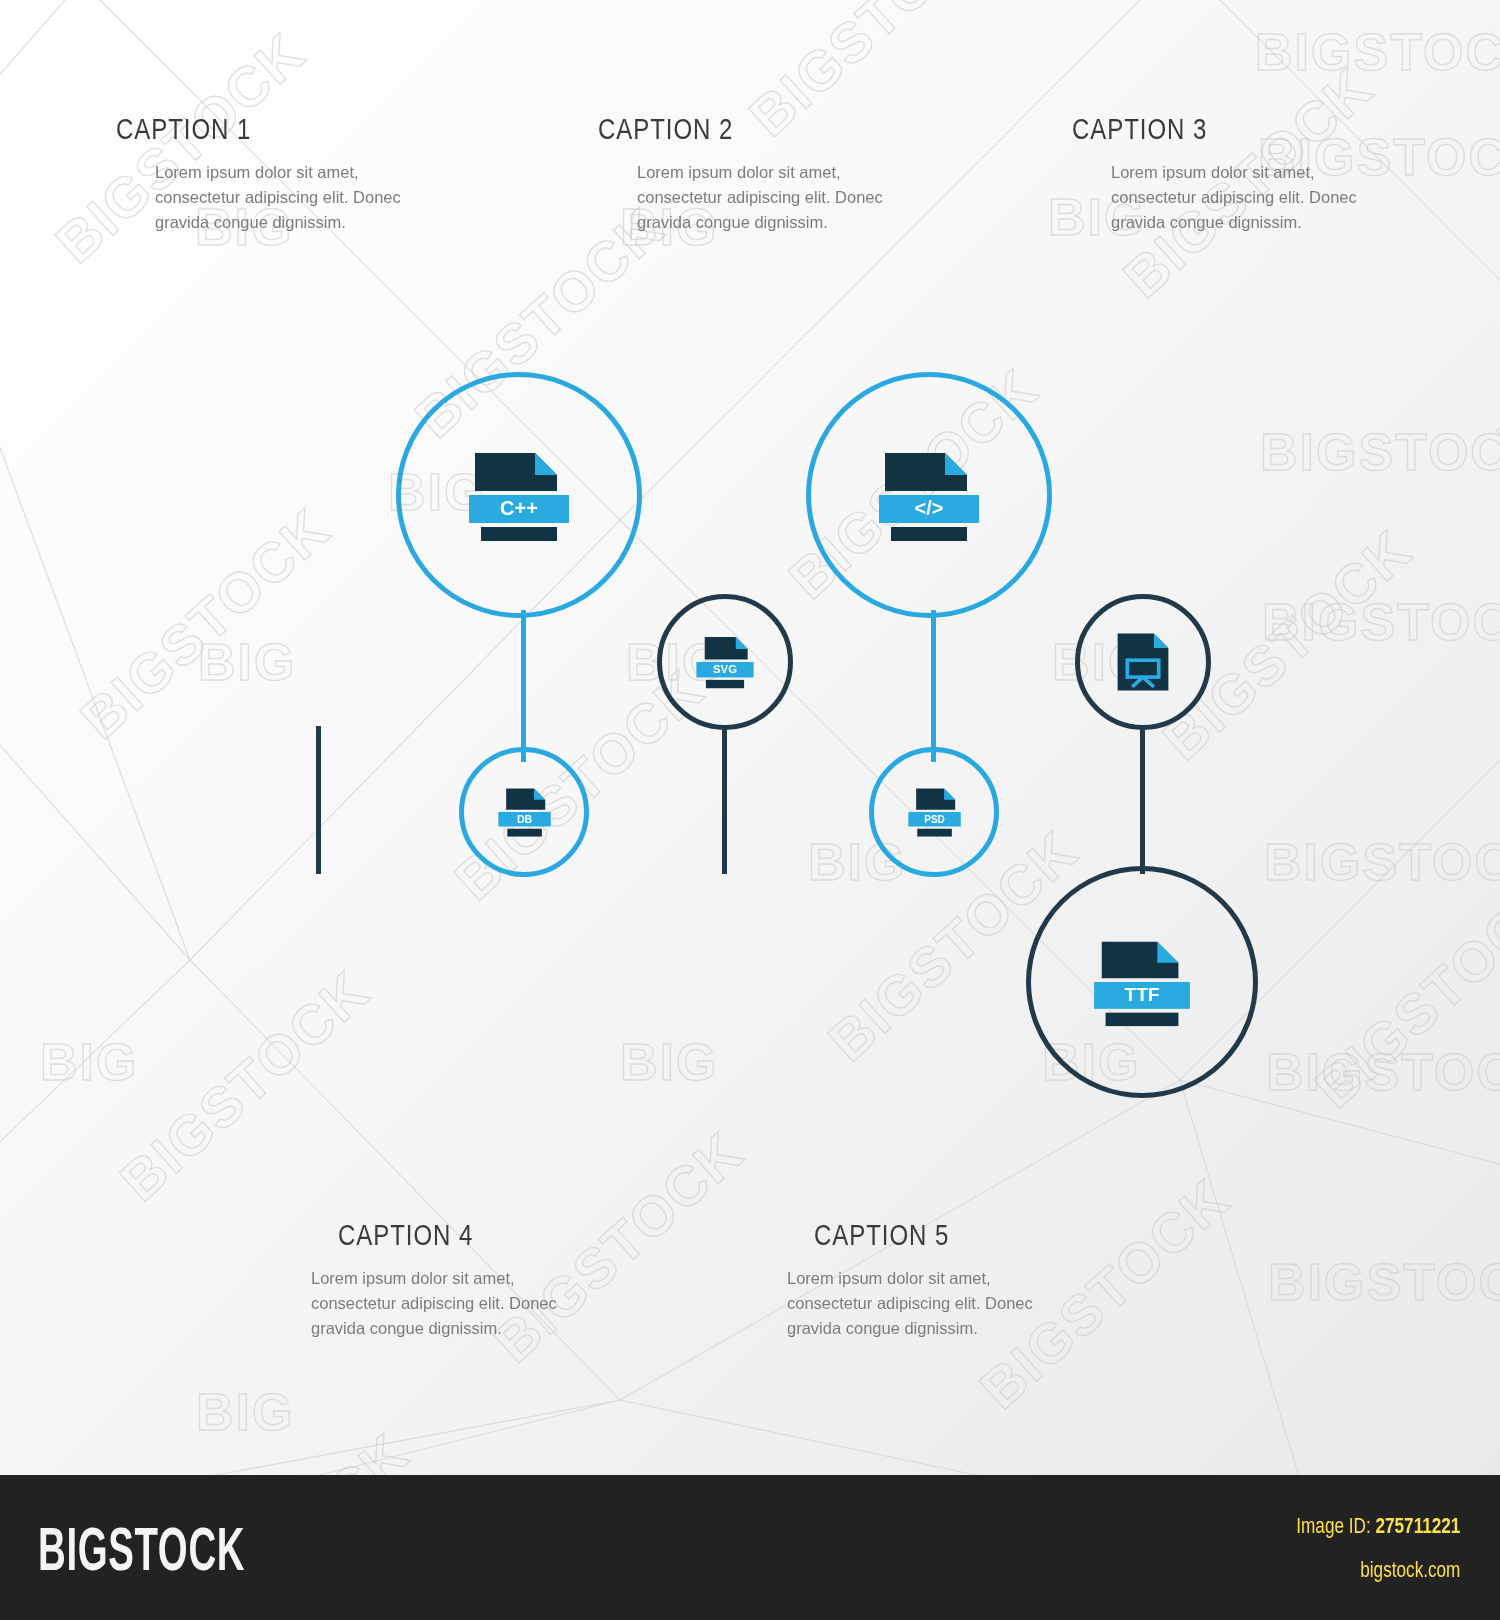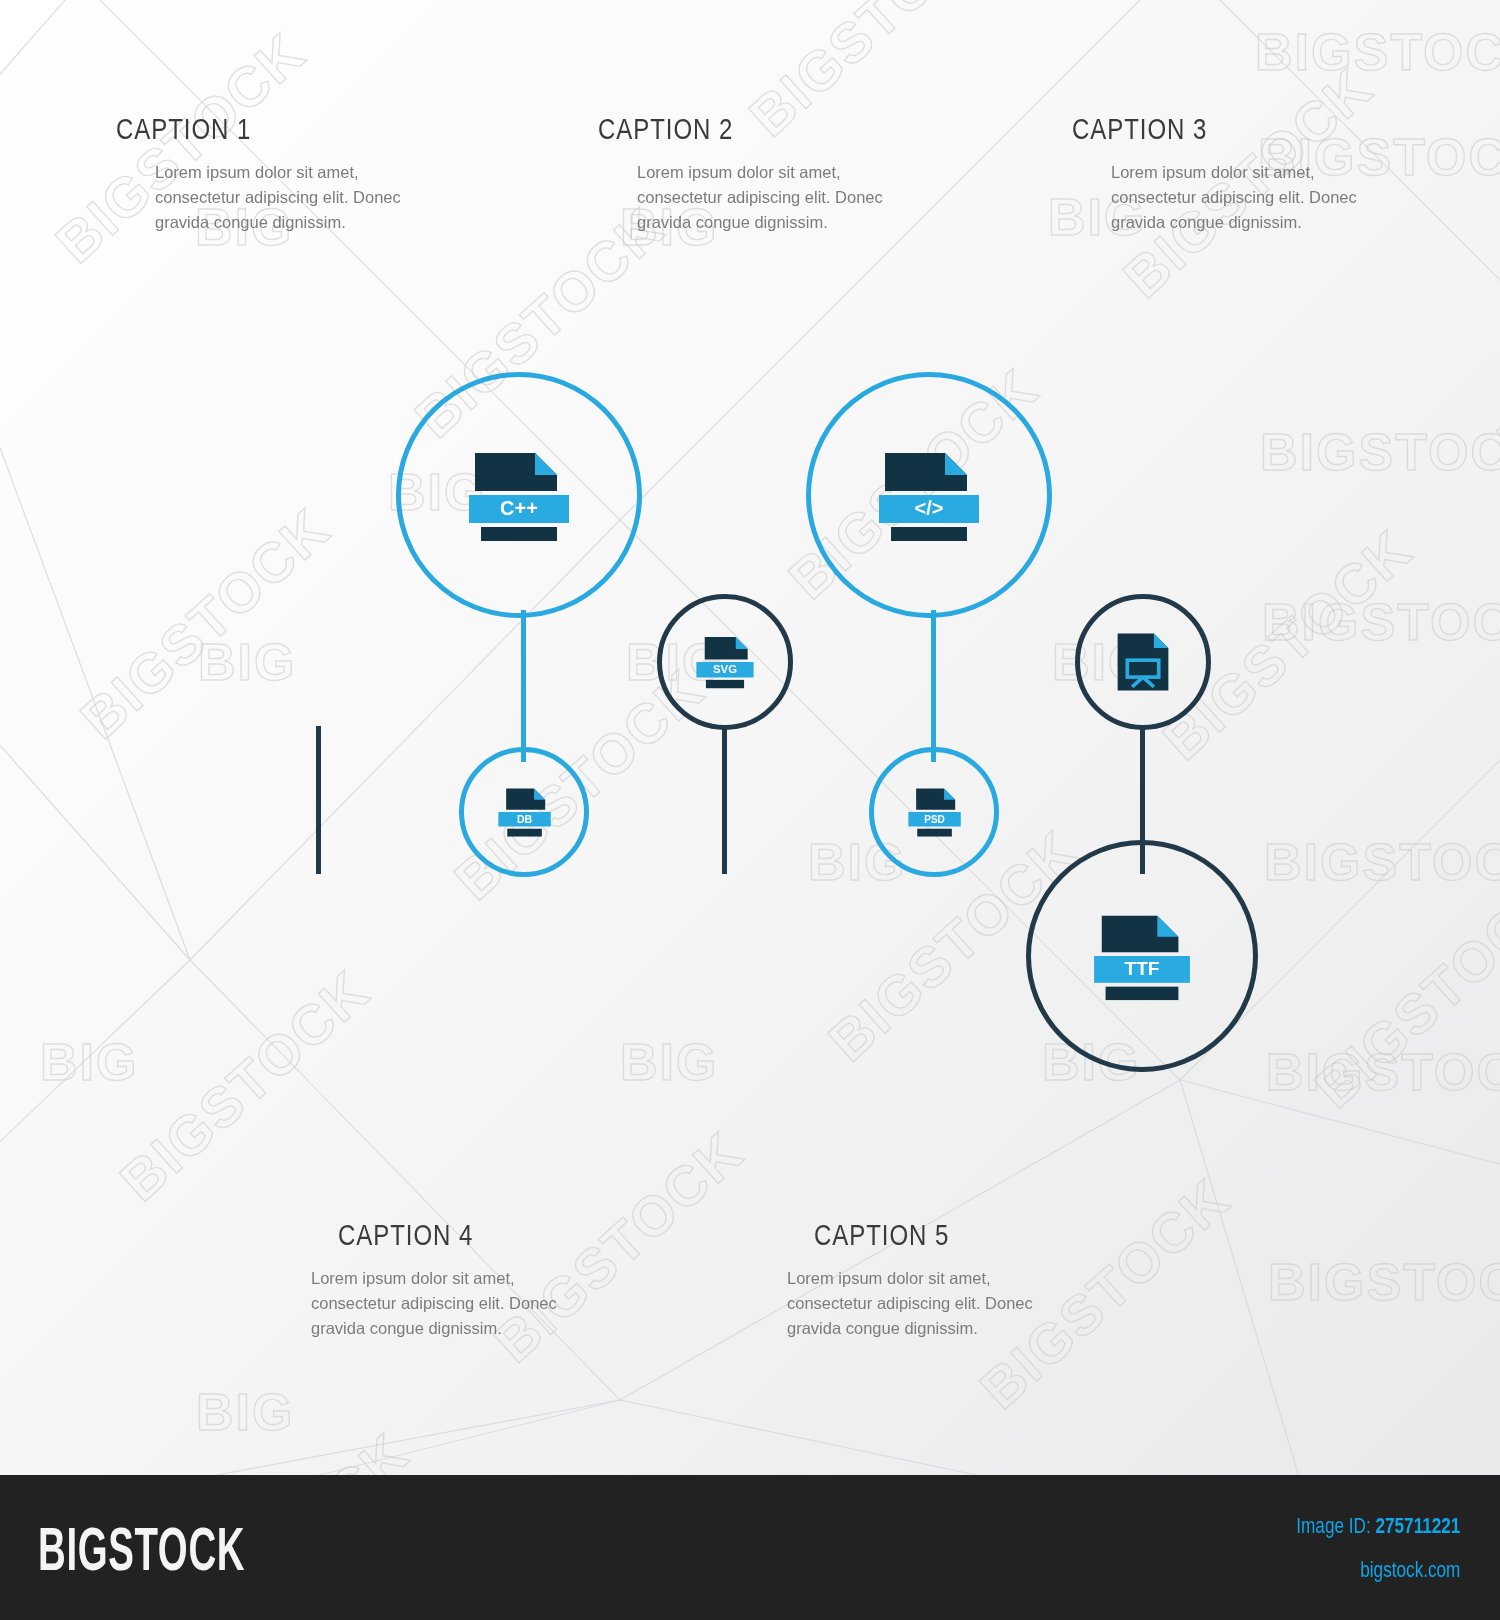--- a/index.html
+++ b/index.html
@@ -124,21 +124,21 @@
     letter-spacing: 1px;
     color: #f4f4f4;
     white-space: nowrap;
   }
   #footer-meta {
     position: absolute;
     right: 40px;
     top: 50%;
     transform: translateY(-50%);
     text-align: right;
-    color: #0ea5e9;
+    color: #fde047;
   }
   .footer-id {
     font-family: "Liberation Sans Narrow", "Liberation Sans", sans-serif;
     font-size: 22px;
     transform: scaleX(0.78);
     transform-origin: right center;
     white-space: nowrap;
     margin-bottom: 18px;
   }
   .footer-id b { font-weight: 700; }
@@ -331,21 +331,21 @@
           <path d="M70 6 L90 26 H70 Z" fill="#29abe2"></path>
           <rect x="6" y="48" width="94" height="26" fill="#29abe2"></rect>
           <rect x="22" y="78" width="62" height="14" fill="#113344"></rect>
           <text x="53" y="67" text-anchor="middle" fill="#ffffff" font-family="Liberation Sans, sans-serif" font-size="18" font-weight="700">PSD</text>
         </svg>
       </div>
     </div>
 
 
 
-    <div class="node dark s-lg" style="left:1026px; top:840px;">
+    <div class="node dark s-lg" style="left:1026px; top:866px;">
       <div class="file-icon">
         <svg class="fi-svg" width="100" height="92" viewBox="0 0 104 96">
           <path d="M10 6 H68 L90 28 V44 H10 Z" fill="#113344"></path>
           <path d="M68 6 L90 28 H68 Z" fill="#29abe2"></path>
           <rect x="2" y="48" width="100" height="28" fill="#29abe2"></rect>
           <rect x="14" y="80" width="76" height="14" fill="#113344"></rect>
           <text x="52" y="68" text-anchor="middle" fill="#ffffff" font-family="Liberation Sans, sans-serif" font-size="20" font-weight="700">TTF</text>
         </svg>
       </div>
     </div>

